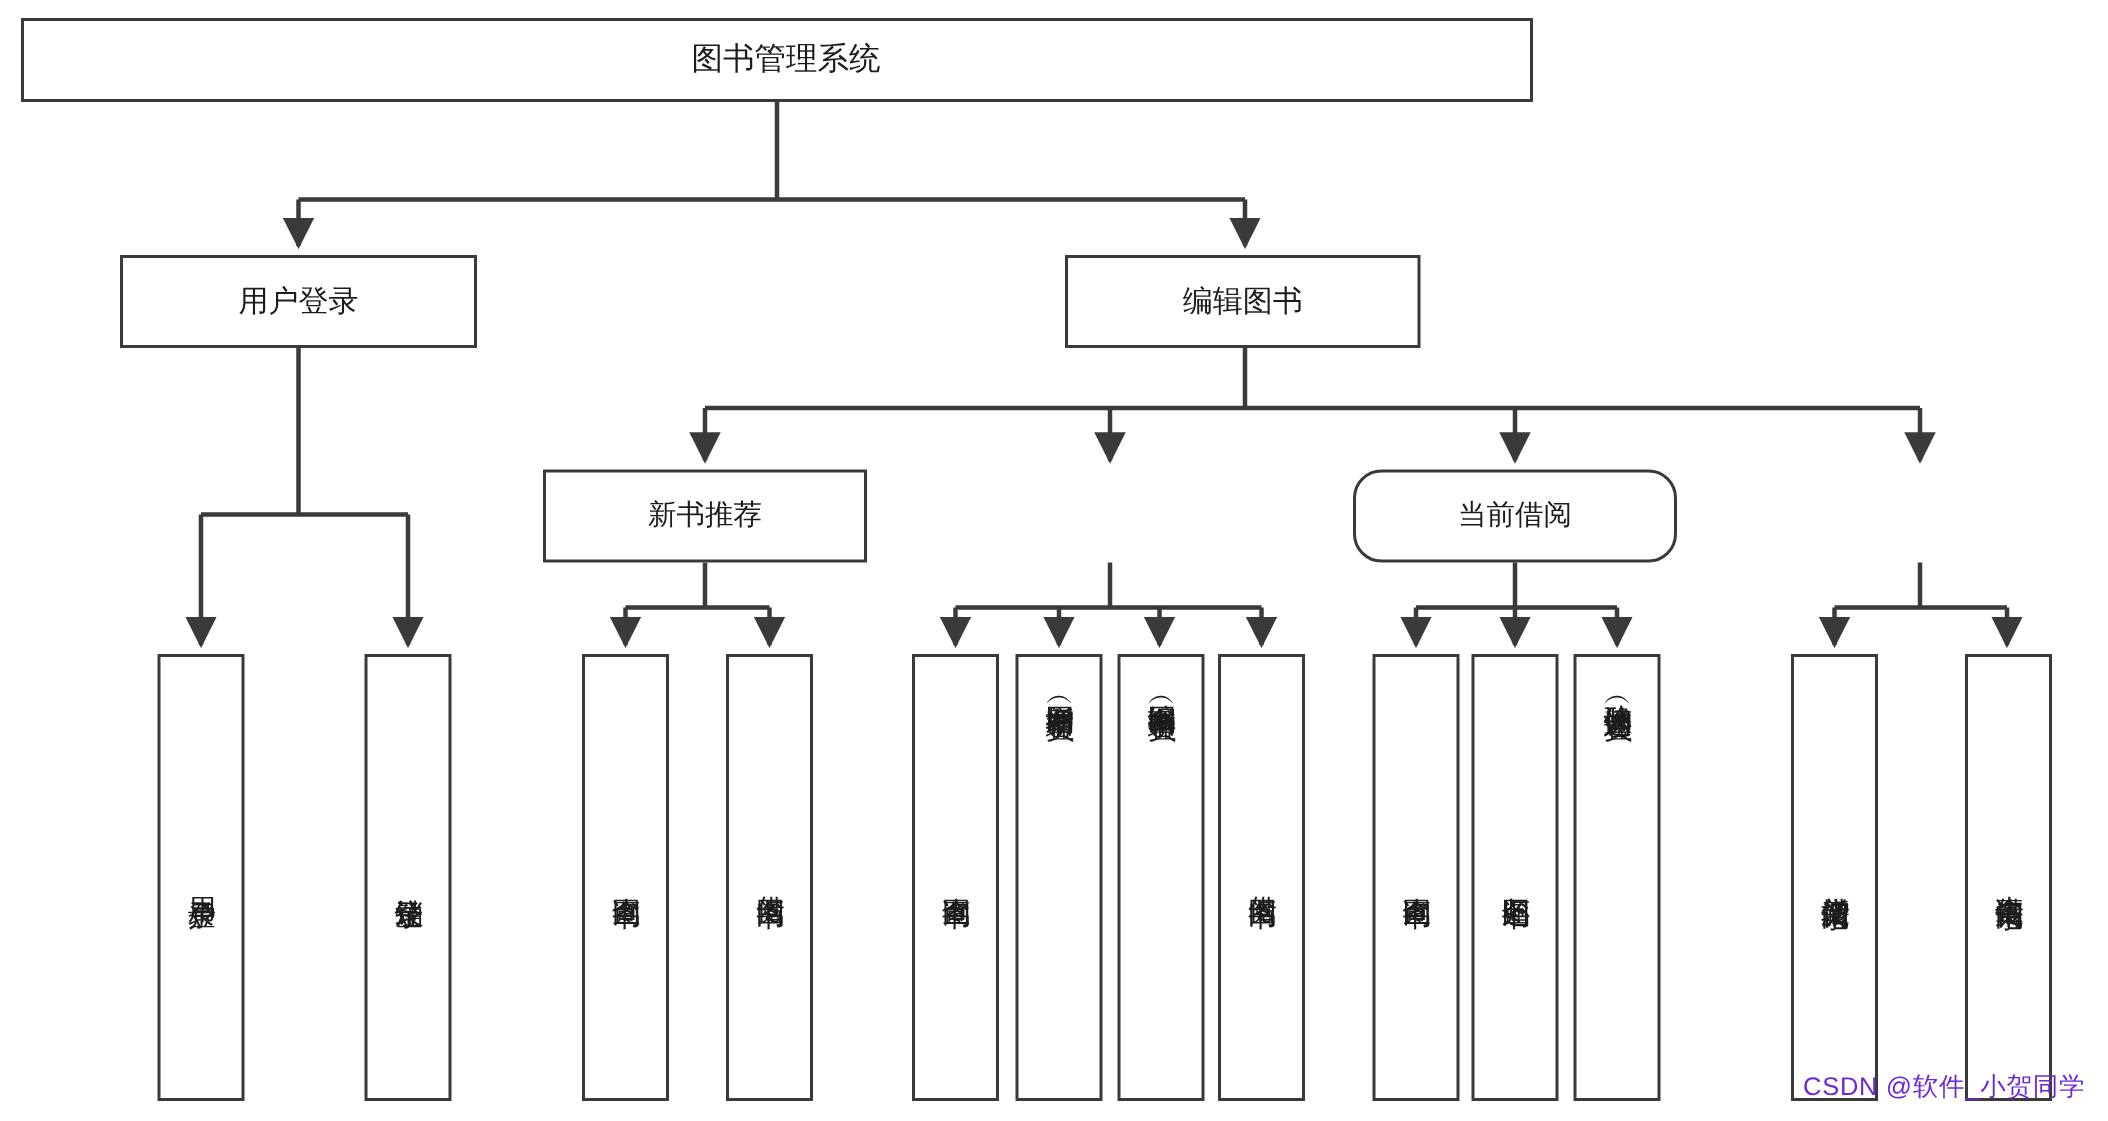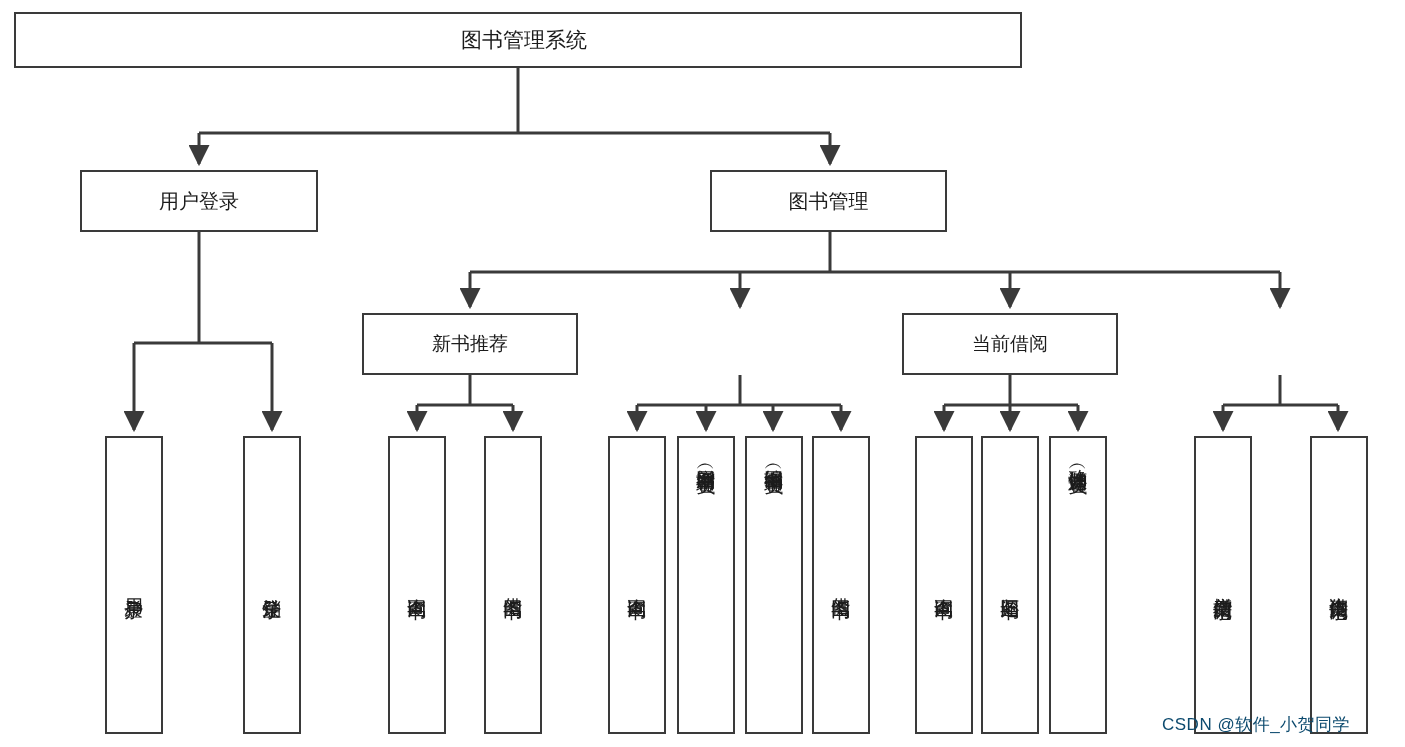--- a/index.html
+++ b/index.html
@@ -58,24 +58,24 @@
     justify-content: flex-start;
     padding-top: 16px;
     letter-spacing: 1px;
   }
   .node.leaf.short {
     justify-content: center;
     padding-top: 0;
   }
   .watermark {
     position: absolute;
-    left: 1162px;
+    left: 1202px;
     top: 713px;
     font-size: 17px;
-    color: #0c4a6e;
+    color: #6d28d9;
     white-space: nowrap;
     letter-spacing: 0.5px;
   }
 </style>
 </head>
 <body>
 
 <div id="canvas">
 
   <svg id="edges" viewBox="0 0 1405 747" xmlns="http://www.w3.org/2000/svg">
@@ -124,24 +124,24 @@
       <path d="M 1280 375 L 1280 405"></path>
       <path d="M 1223 405 L 1338 405"></path>
       <path d="M 1223 405 L 1223 430" marker-end="url(#arrow)"></path>
       <path d="M 1338 405 L 1338 430" marker-end="url(#arrow)"></path>
     </g>
   </svg>
 
   <div class="node root" style="left:14px; top:12px; width:1008px; height:56px;">图书管理系统</div>
 
   <div class="node level1" style="left:80px; top:170px; width:238px; height:62px;">用户登录</div>
-  <div class="node level1" style="left:710px; top:170px; width:237px; height:62px;">图书管理</div>
+  <div class="node level1" style="left:710px; top:170px; width:237px; height:62px;">编辑图书</div>
 
   <div class="node level2" style="left:362px; top:313px; width:216px; height:62px;">新书推荐</div>
-  <div class="node level2" style="left:902px; top:313px; width:216px; height:62px;">当前借阅</div>
+  <div class="node level2" style="left:902px; top:313px; width:216px; height:62px;border-radius:19px;">当前借阅</div>
 
   <div class="node leaf short" style="left:105px; top:436px; width:58px; height:298px;">用户登录</div>
   <div class="node leaf short" style="left:243px; top:436px; width:58px; height:298px;">注销登录</div>
 
   <div class="node leaf short" style="left:388px; top:436px; width:58px; height:298px;">查询图书</div>
   <div class="node leaf short" style="left:484px; top:436px; width:58px; height:298px;">借阅图书</div>
 
   <div class="node leaf short" style="left:608px; top:436px; width:58px; height:298px;">查询图书</div>
   <div class="node leaf" style="left:677px; top:436px; width:58px; height:298px;">新增图书（管理员）</div>
   <div class="node leaf" style="left:745px; top:436px; width:58px; height:298px;">编辑图书（管理员）</div>

